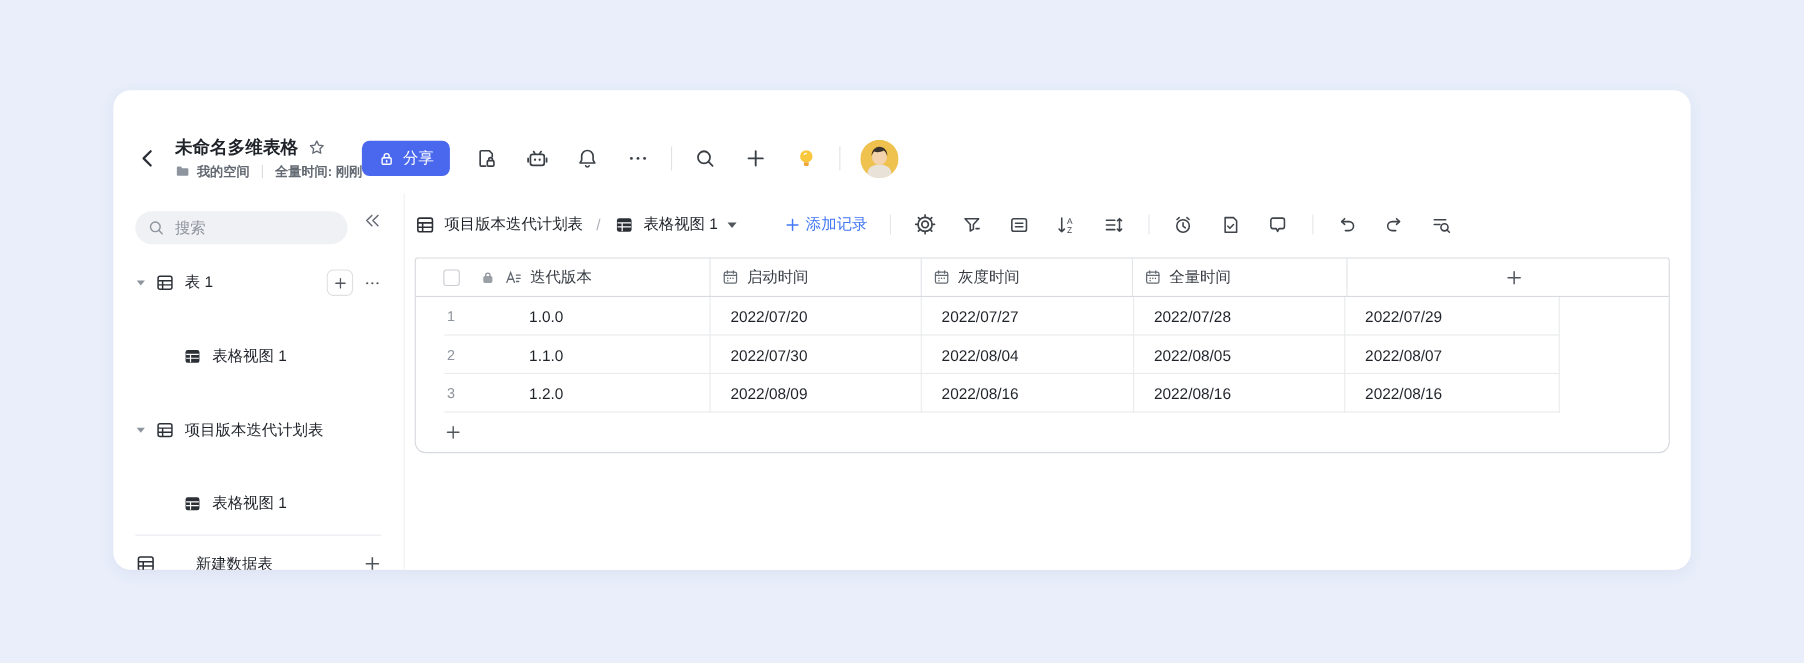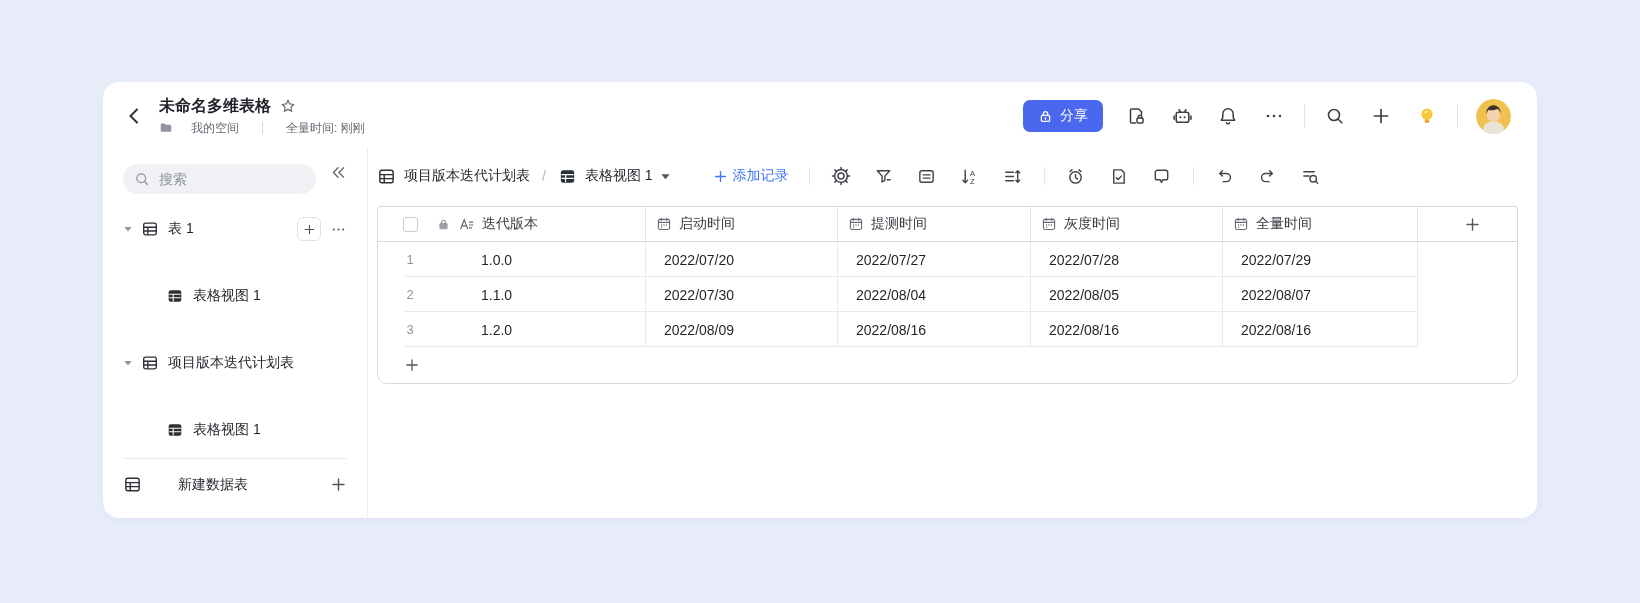--- a/index.html
+++ b/index.html
@@ -1,28 +1,28 @@
 <!DOCTYPE html>
 <html><head>
 <meta charset="utf-8">
 <style>
   html,body{margin:0;padding:0;width:1640px;height:603px;overflow:hidden;
     font-family:"Liberation Sans","DejaVu Sans",sans-serif;}
   .page{position:fixed;inset:0;background:#e9eefa;}
   .card{position:absolute;left:103px;top:82px;width:1434px;height:436px;background:#fff;
     border-radius:16px;box-shadow:0 3px 14px rgba(60,80,140,.07);display:flex;flex-direction:column;overflow:hidden;}
   
-  .app-header{height:64px;min-height:64px;display:flex;justify-content:space-between;align-items:center;padding:2px 26px 0 16px;}
+  .app-header{height:64px;min-height:64px;display:flex;align-items:center;padding:2px 26px 0 16px;margin-top:28px;}
   .hl{display:flex;align-items:center;}
   .back{width:30px;height:30px;border:none;background:none;color:#2b2f36;display:flex;align-items:center;justify-content:center;padding:0;cursor:pointer;}
   .title-block{display:flex;flex-direction:column;gap:3px;margin-left:10px;}
   .title-row{display:flex;align-items:center;gap:9px;}
   .title{font-size:16px;font-weight:700;color:#1f2329;}
   .star{color:#646a73;display:flex;}
-  .sub-row{display:flex;align-items:center;gap:18px;font-size:12px;color:#646a73;}
+  .sub-row{display:flex;align-items:center;gap:6px;font-size:12px;color:#646a73;font-weight:bold;}
   .vdiv{width:1px;height:12px;background:#d8dadd;margin:0 5px;}
   .hr{display:flex;align-items:center;}
   .share-btn{height:32px;padding:0 15px;border-radius:7px;background:#4a68ee;color:#fff;font-size:14px;
     display:flex;align-items:center;gap:7px;border:none;cursor:pointer;}
   .icon-btn{width:24px;height:24px;color:#3b4046;display:flex;align-items:center;justify-content:center;background:none;border:none;padding:0;cursor:pointer;}
   .hgap{width:22px;}
   .hdr-sep{width:1px;height:22px;background:#e0e2e6;margin:0 18px;}
   .avatar{width:35px;height:35px;border-radius:50%;overflow:hidden;margin-left:20px;cursor:pointer;flex:none;}
   
   .cbody{flex:1;display:flex;min-height:0;}
@@ -444,33 +444,20 @@
                     <rect x="3" y="4.2" width="14" height="12.6" rx="2"></rect>
                     <path d="M6.6 2.8v2.8M13.4 2.8v2.8M3 8h14"></path>
                     <circle cx="7" cy="11.3" r=".9" fill="currentColor" stroke="none"></circle>
                     <circle cx="10" cy="11.3" r=".9" fill="currentColor" stroke="none"></circle>
                     <circle cx="13" cy="11.3" r=".9" fill="currentColor" stroke="none"></circle>
                     <circle cx="7" cy="14" r=".9" fill="currentColor" stroke="none"></circle>
                   </svg>
               </span>
               <span>启动时间</span>
             </div>
-            <div class="g-hcell c2">
-              <span class="fic">
-                <svg width="16" height="16" viewBox="0 0 20 20" fill="none" stroke="currentColor" stroke-width="1.4" stroke-linecap="round">
-                    <rect x="3" y="4.2" width="14" height="12.6" rx="2"></rect>
-                    <path d="M6.6 2.8v2.8M13.4 2.8v2.8M3 8h14"></path>
-                    <circle cx="7" cy="11.3" r=".9" fill="currentColor" stroke="none"></circle>
-                    <circle cx="10" cy="11.3" r=".9" fill="currentColor" stroke="none"></circle>
-                    <circle cx="13" cy="11.3" r=".9" fill="currentColor" stroke="none"></circle>
-                    <circle cx="7" cy="14" r=".9" fill="currentColor" stroke="none"></circle>
-                  </svg>
-              </span>
-              <span>提测时间</span>
-            </div>
             <div class="g-hcell c3">
               <span class="fic">
                 <svg width="16" height="16" viewBox="0 0 20 20" fill="none" stroke="currentColor" stroke-width="1.4" stroke-linecap="round">
                     <rect x="3" y="4.2" width="14" height="12.6" rx="2"></rect>
                     <path d="M6.6 2.8v2.8M13.4 2.8v2.8M3 8h14"></path>
                     <circle cx="7" cy="11.3" r=".9" fill="currentColor" stroke="none"></circle>
                     <circle cx="10" cy="11.3" r=".9" fill="currentColor" stroke="none"></circle>
                     <circle cx="13" cy="11.3" r=".9" fill="currentColor" stroke="none"></circle>
                     <circle cx="7" cy="14" r=".9" fill="currentColor" stroke="none"></circle>
                   </svg>

